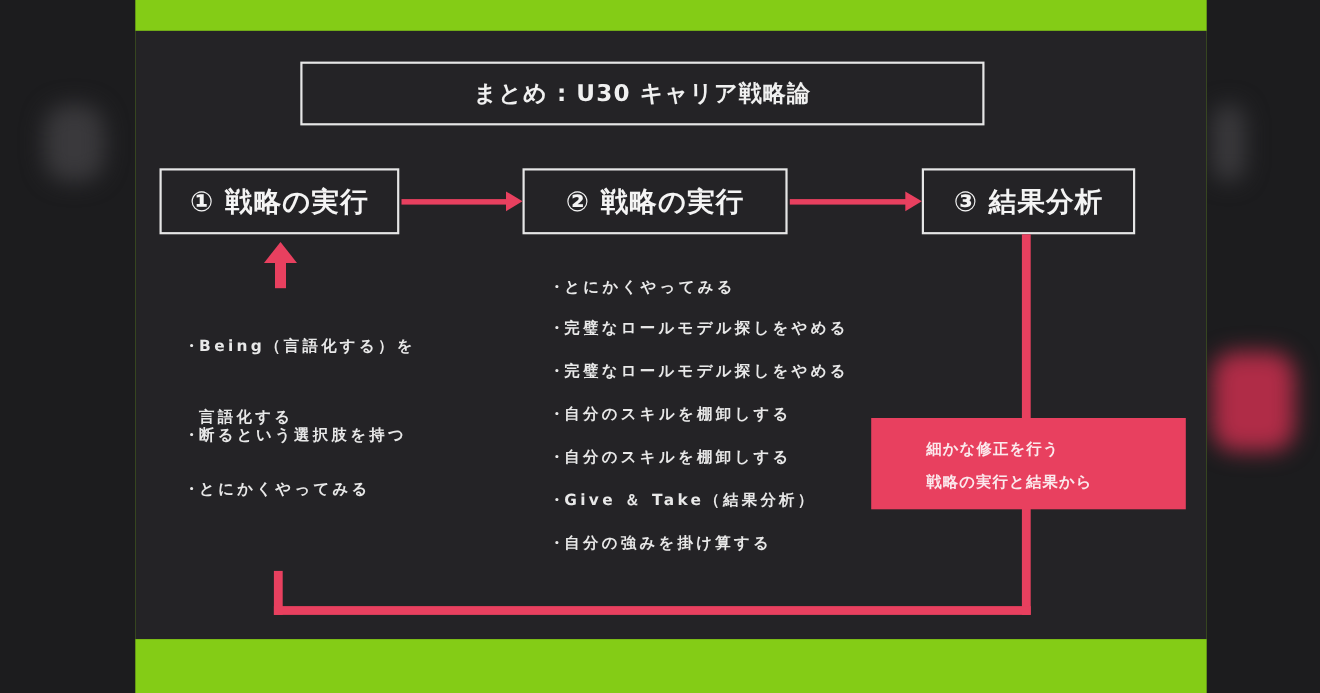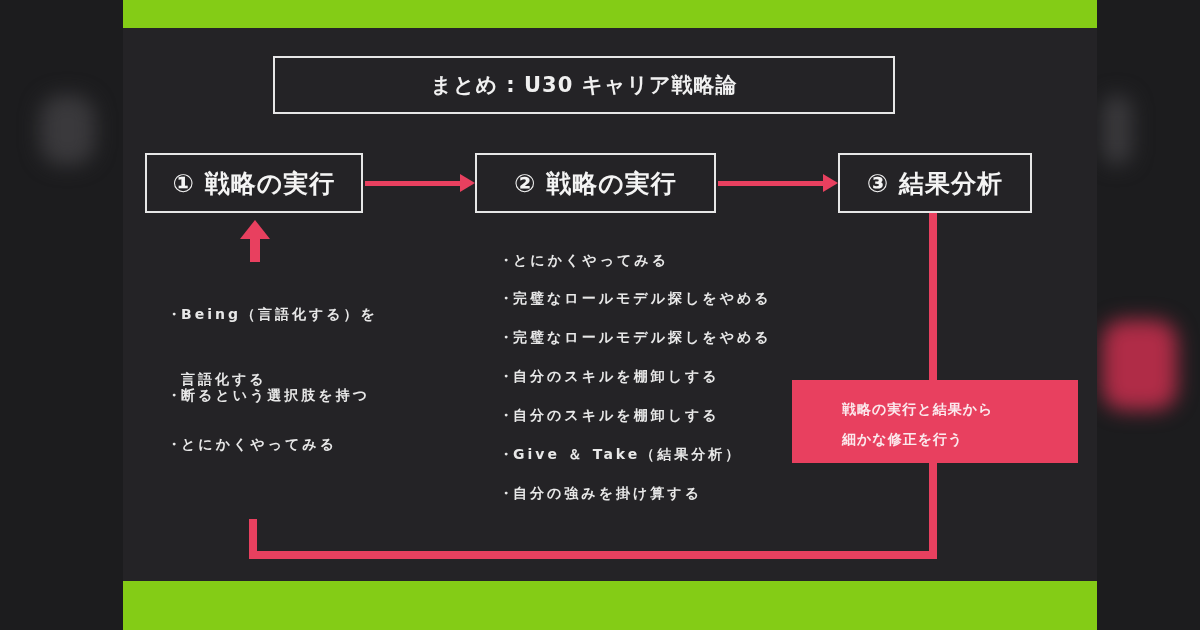--- a/index.html
+++ b/index.html
@@ -109,18 +109,18 @@
       <div class="item" style="top:224px;">とにかくやってみる</div>
       <div class="item" style="top:262px;">完璧なロールモデル探しをやめる</div>
       <div class="item" style="top:301px;">完璧なロールモデル探しをやめる</div>
       <div class="item" style="top:340px;">自分のスキルを棚卸しする</div>
       <div class="item" style="top:379px;">自分のスキルを棚卸しする</div>
       <div class="item" style="top:418px;">Give ＆ Take（結果分析）</div>
       <div class="item" style="top:457px;text-align:center;">自分の強みを掛け算する</div>
     </div>
 
     <div class="note-box">
+      <div>細かな修正を行う</div>
       <div>戦略の実行と結果から</div>
-      <div>細かな修正を行う</div>
     </div>
 
   </div>
 </div>
 
 </body></html>

